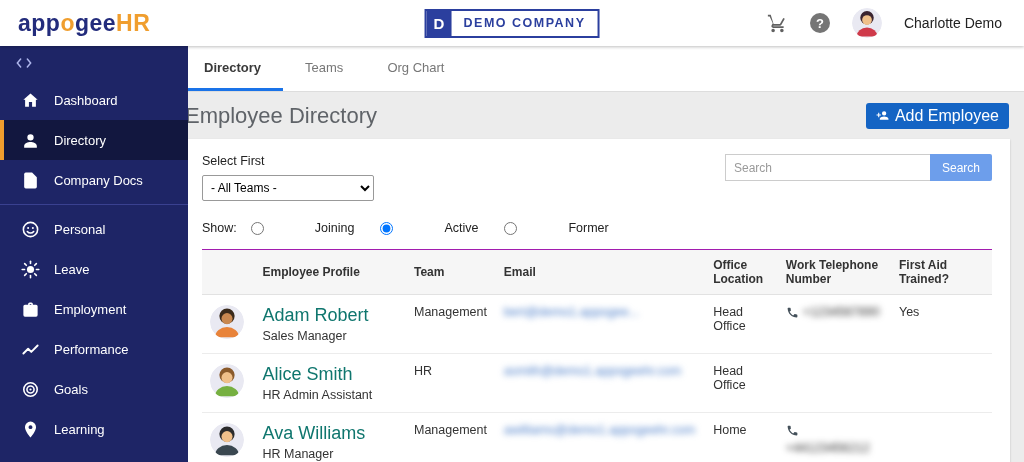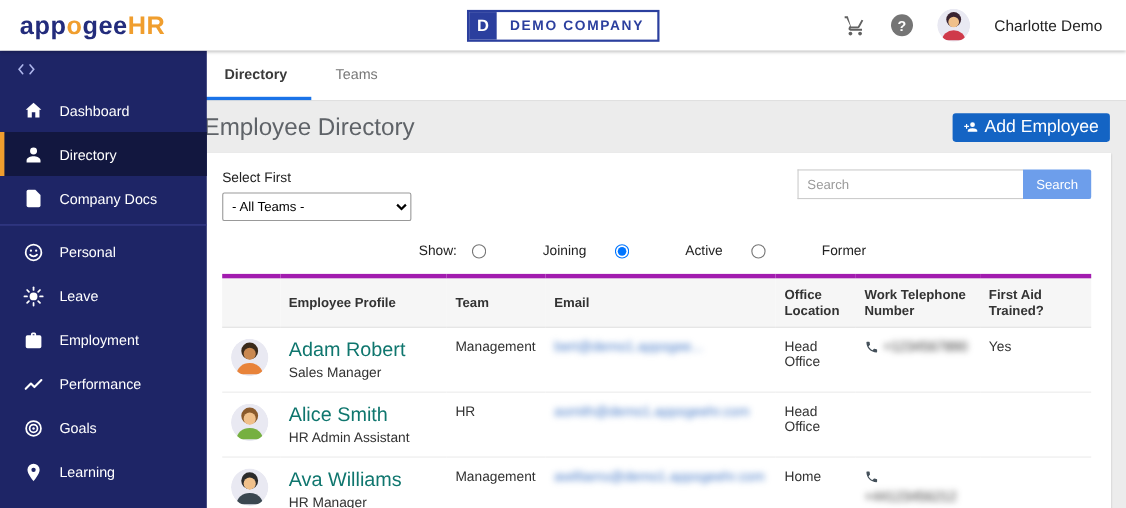--- a/index.html
+++ b/index.html
@@ -58,27 +58,27 @@
   .select-team-label { font-size:12.5px; color:#222; margin-bottom:7px; }
   .team-select { width:172px; height:26px; font-size:12px; border:1px solid #999; border-radius:2px;
                  background:#fff; padding:0 4px; font-family:"Liberation Sans", sans-serif; }
   .search-group { display:flex; }
   .search-input { width:205px; height:27px; border:1px solid #ccc; border-right:none; padding:0 8px;
                   font-size:12px; color:#333; font-family:"Liberation Sans", sans-serif; }
   .search-input::placeholder { color:#9a9a9a; }
   .search-btn { height:27px; padding:0 12px; background:#6d9eeb; color:#fff; border:none;
                 font-size:12px; cursor:pointer; border-radius:0 2px 2px 0; }
 
-  .show-row { margin-top:20px; display:flex; align-items:center; font-size:12.5px; color:#222;justify-content:center; }
+  .show-row { margin-top:20px; display:flex; align-items:center; font-size:12.5px; color:#222; }
   .show-label { margin-right:14px; }
   .radio-opt { display:flex; align-items:center; margin-right:26px; cursor:pointer;gap:45px; }
   .radio-opt input { margin-right:6px; }
 
   table { width:100%; border-collapse:collapse; margin-top:14px; }
-  thead th { background:#f6f6f6; border-top:4px solid #a21caf; border-bottom:1px solid #e2e2e2;
+  thead th { background:#f6f6f6; border-top:1px solid #a21caf; border-bottom:1px solid #e2e2e2;
              font-size:12px; color:#333; text-align:left; padding:8px 8px; vertical-align:middle; }
   tbody td { font-size:12.5px; color:#333; padding:10px 8px; border-bottom:1px solid #ececec; vertical-align:top; }
   .col-avatar { width:52px; } .col-profile { width:150px; } .col-team { width:82px; }
   .col-email { width:180px; } .col-loc { width:72px; } .col-phone { width:112px; } .col-aid { width:100px; }
 
   .emp-link { color:#0f766e; text-decoration:none; font-size:18px; cursor:pointer; }
   .emp-title { color:#333; margin-top:3px; }
   .blurred { filter:blur(3px); }
   .email-text { color:#4a7dc9; }
   .phone-cell { display:flex; align-items:flex-start; gap:4px; flex-wrap:wrap; }
@@ -220,20 +220,21 @@
       </span>
     <span>Learning</span>
   </div>
 </div>
 
 <div class="main">
 
   <div class="tabbar">
     <div class="tab active">Directory</div>
     <div class="tab">Teams</div>
+    <div class="tab">Org Chart</div>
   </div>
 
   <div class="titleband">
     <h1 class="page-title">Employee Directory</h1>
     <button class="add-btn">
       <span style="display:flex;">
           <svg width="13" height="13" viewBox="0 0 24 24">
             <path fill="#fff" d="M15 12a4 4 0 1 0-4-4 4 4 0 0 0 4 4zM6 10V7H4v3H1v2h3v3h2v-3h3v-2H6zm9 4c-2.7 0-8 1.3-8 4v2h16v-2c0-2.7-5.3-4-8-4z"></path>
           </svg>
         </span>

